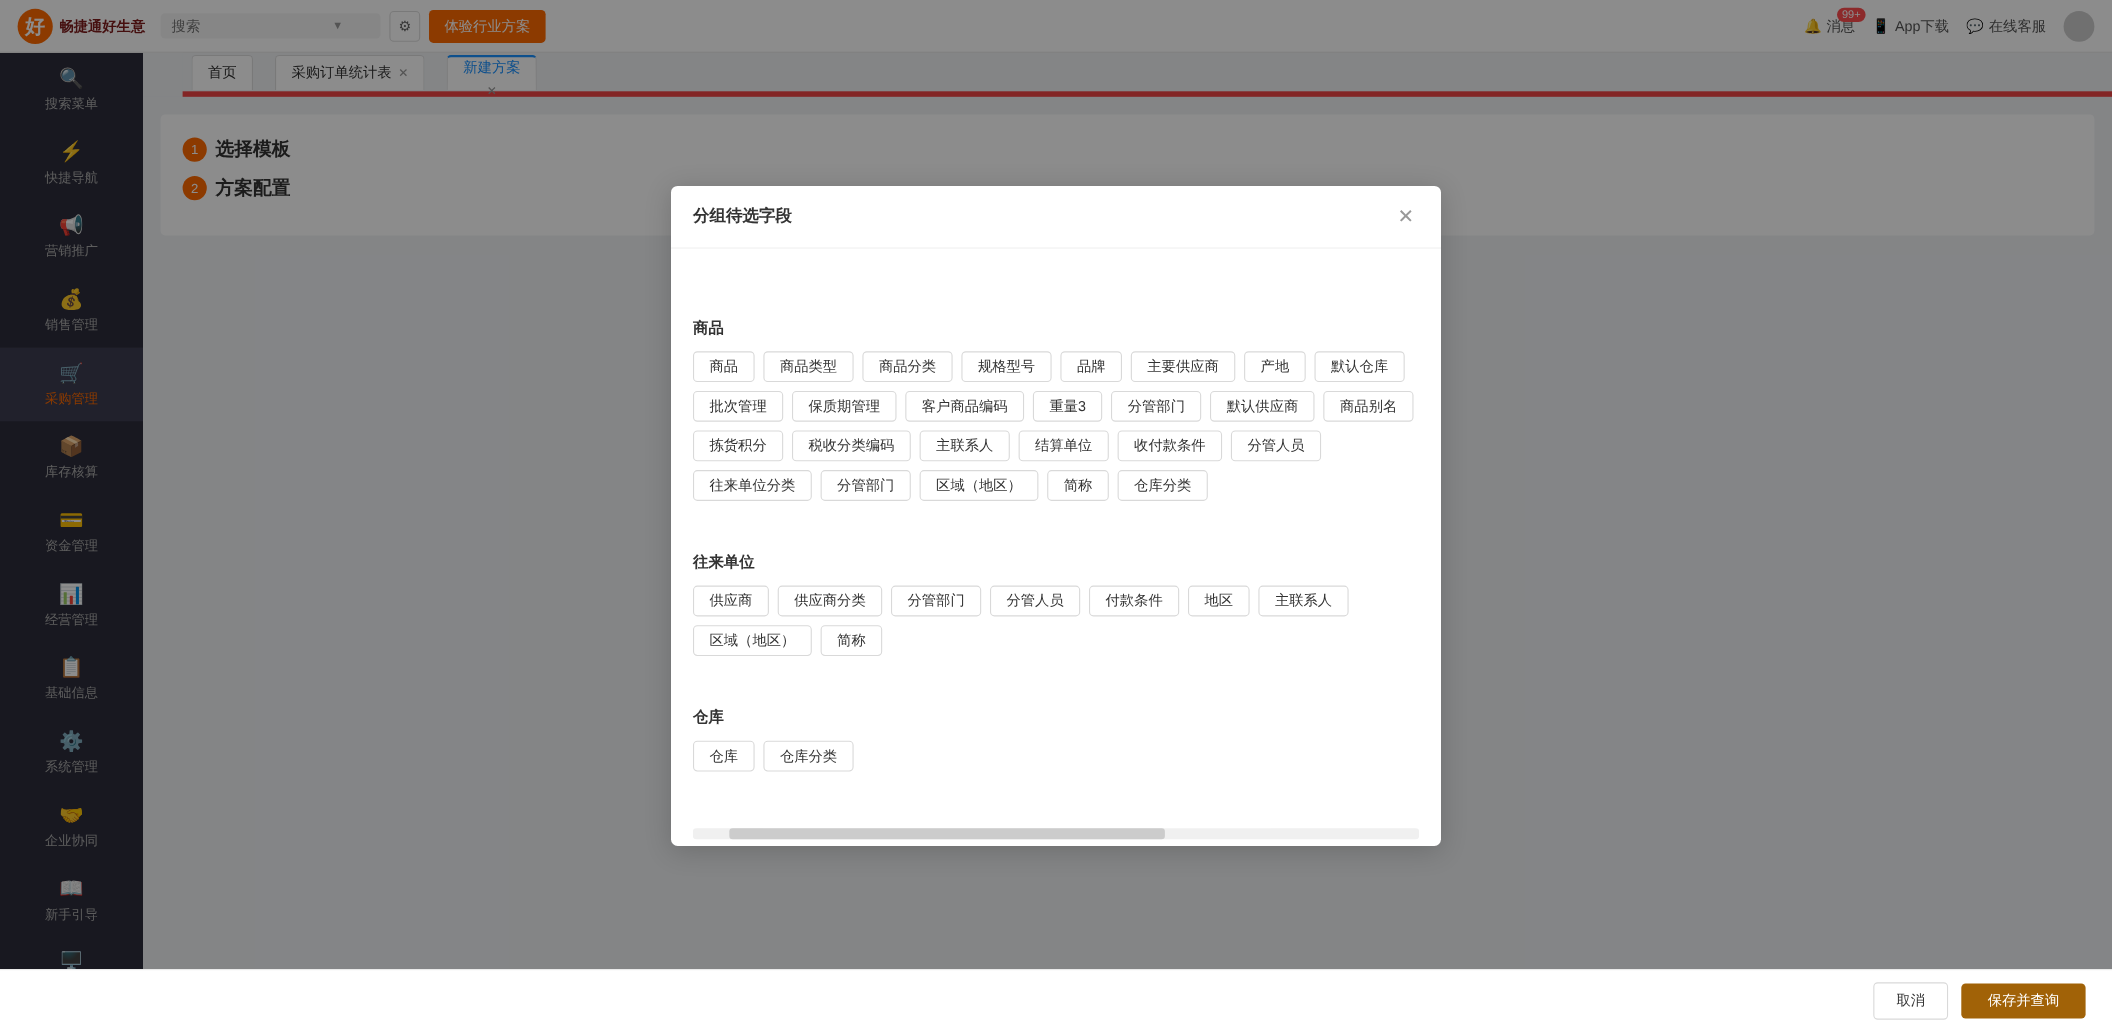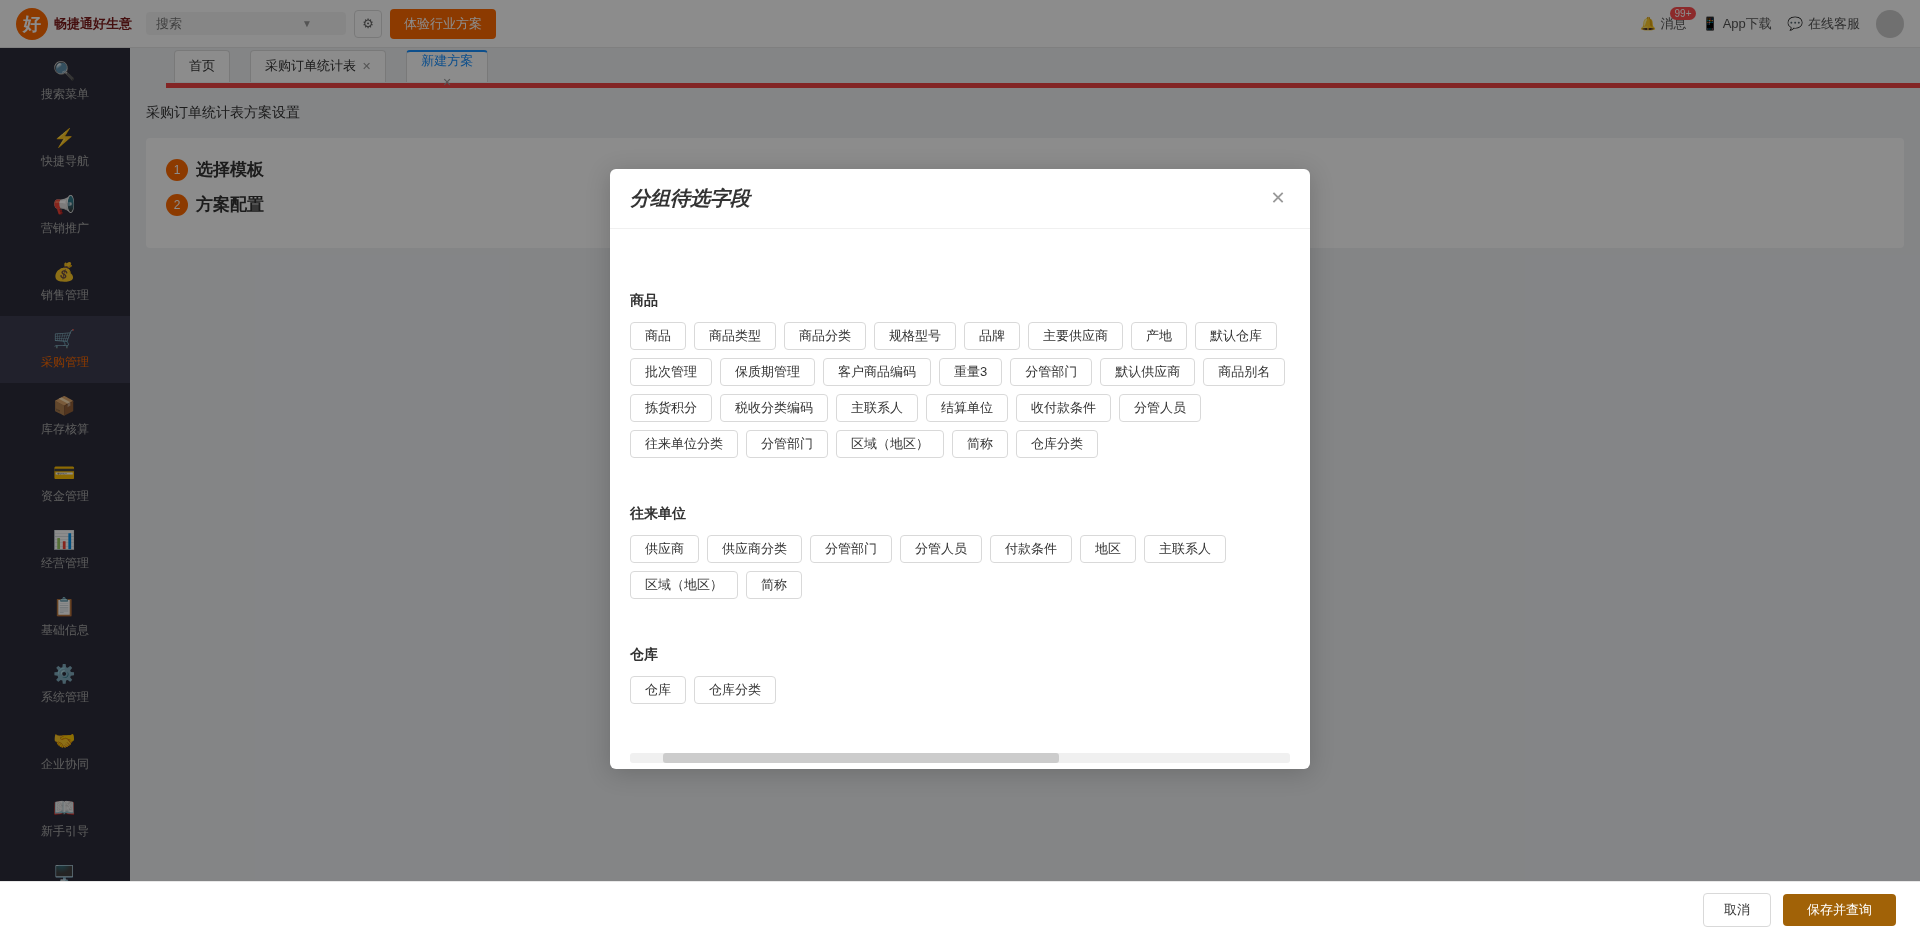--- a/index.html
+++ b/index.html
@@ -137,21 +137,21 @@
       display: flex; flex-direction: column;
       position: relative;
       box-shadow: 0 4px 24px rgba(0,0,0,0.18);
     }
     .modal-header {
       padding: 16px 20px;
       border-bottom: 1px solid #f0f0f0;
       display: flex; align-items: center; justify-content: space-between;
       flex-shrink: 0;
     }
-    .modal-title { font-size: 20px; font-weight: 600; color: #333; font-style: italic; }
+    .modal-title { font-size: 15px; font-weight: 600; color: #333; }
     .modal-close {
       cursor: pointer; color: #999; font-size: 18px;
       width: 24px; height: 24px; display: flex; align-items: center; justify-content: center;
     }
     .modal-body {
       padding: 16px 20px;
       overflow-y: auto;
       flex: 1;
     }
 
@@ -314,21 +314,20 @@
     <span>采购订单统计表</span>
     <span class="tab-close">✕</span>
   </div>
   <div class="tab-item active">
     <span>新建方案</span>
     <span class="tab-close">✕</span>
   </div>
 </div>
 
 <div class="main-area">
-  <div class="page-title">采购订单统计表方案设置</div>
   <div class="content-card">
     <div class="step-row">
       <div class="step-num">1</div>
       <span class="step-label">选择模板</span>
     </div>
     <div class="step-row">
       <div class="step-num">2</div>
       <span class="step-label">方案配置</span>
     </div>
   </div>

